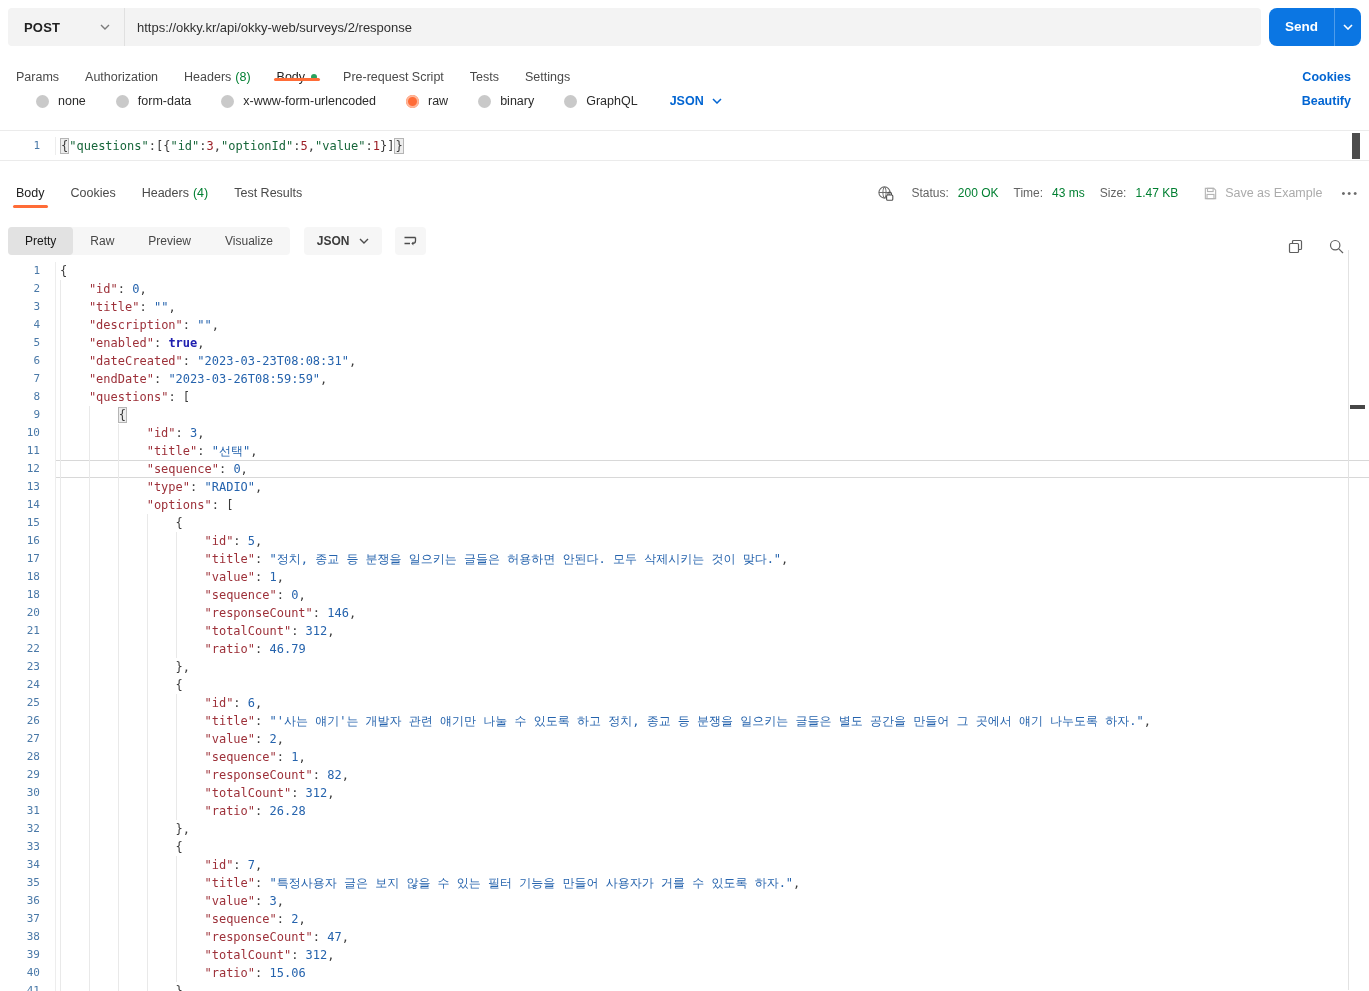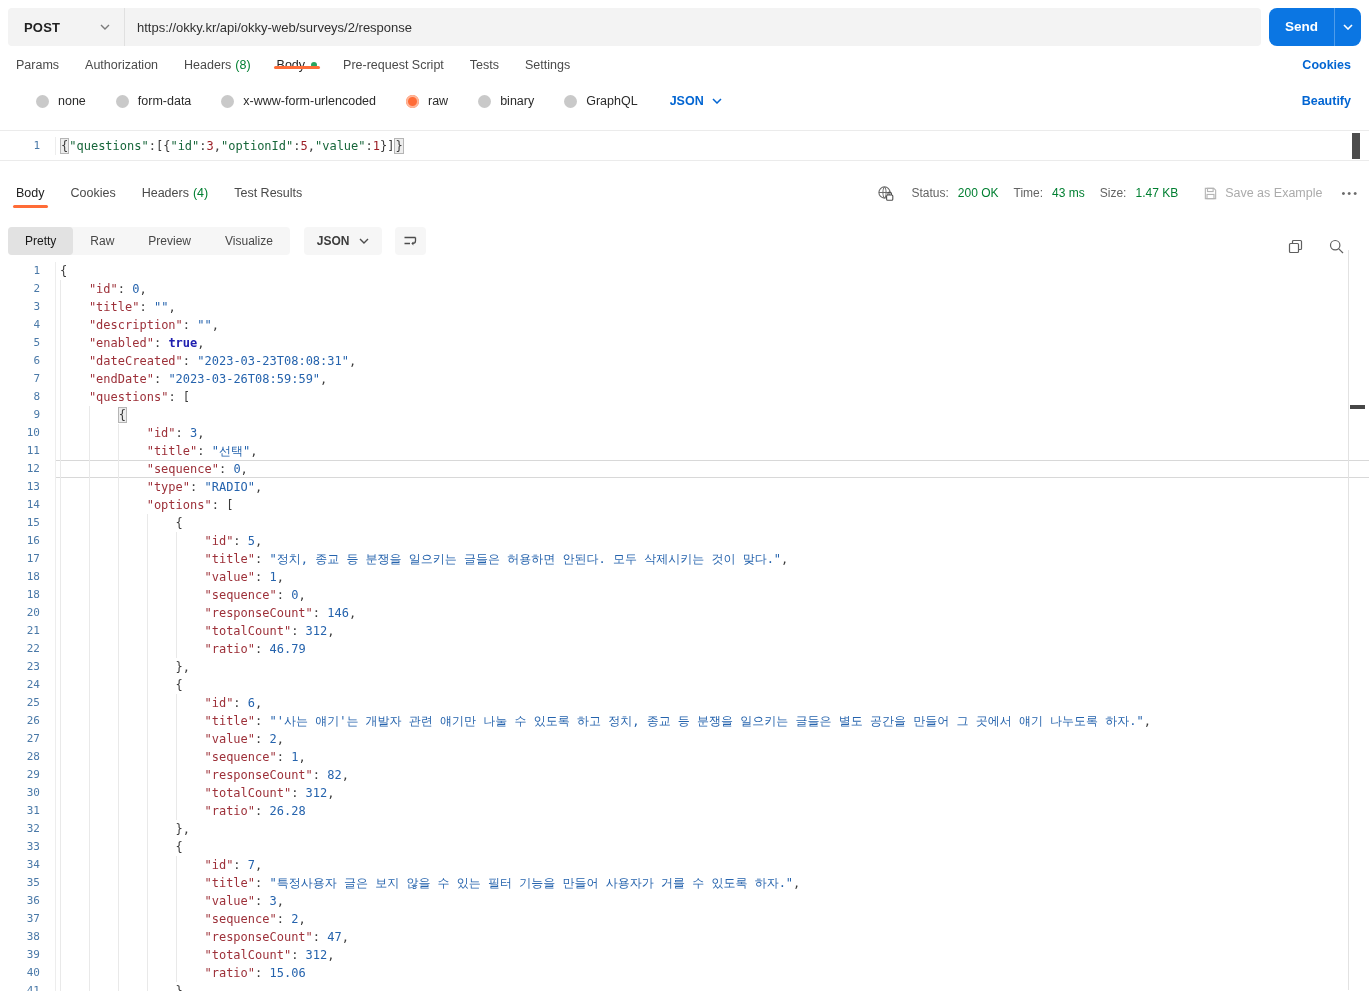--- a/index.html
+++ b/index.html
@@ -11,21 +11,21 @@
   .url-container { flex:1; display:flex; align-items:center; background:#f3f3f3; border-radius:4px; height:38px; }
   .method-box { display:flex; align-items:center; justify-content:space-between; width:116px; padding:0 14px 0 16px; cursor:pointer;gap:16px; }
   .method-label { font-weight:700; font-size:13px; color:#212121; letter-spacing:.2px; }
   .url-divider { width:1px; height:38px; background:#e0e0e0; }
   .url-text { font-size:13px; color:#313131; padding-left:12px; }
   .send-btn { display:flex; height:38px; width:92px; background:#0b76e3; border-radius:8px; overflow:hidden; cursor:pointer; }
   .send-main { flex:1; color:#fff; font-weight:700; font-size:13.5px; text-align:center; line-height:38px; }
   .send-caret { width:27px; border-left:1px solid rgba(255,255,255,.28); display:flex; align-items:center; justify-content:center; }
 
   
-  .tabs-row { display:flex; align-items:center; height:38px; padding-left:16px; font-size:12.5px; color:#4a4a4a; }
+  .tabs-row { display:flex; align-items:flex-end; height:38px; padding-left:16px; font-size:12.5px; color:#4a4a4a; }
   .tab { display:flex; align-items:center; margin-right:26px; position:relative; cursor:pointer; white-space:nowrap; }
   .tab.active { color:#212121; }
   .tab.active::after { content:''; position:absolute; left:-3px; right:-3px; bottom:3px; height:3px; background:#ff6c37; border-radius:2px; }
   .tab-count { color:#007f31; margin-left:4px; }
   .body-dot { width:6px; height:6px; border-radius:50%; background:#29a35f; margin-left:6px; }
   .right-link { margin-left:auto; margin-right:18px; display:flex; align-items:center; color:#0265d2; font-weight:600; font-size:12.5px; cursor:pointer; }
 
   
   .body-type-row { display:flex; align-items:center; height:34px; padding-left:36px; font-size:12.5px; color:#2b2b2b; }
   .radio-opt { display:flex; align-items:center; margin-right:30px; cursor:pointer; white-space:nowrap; }

